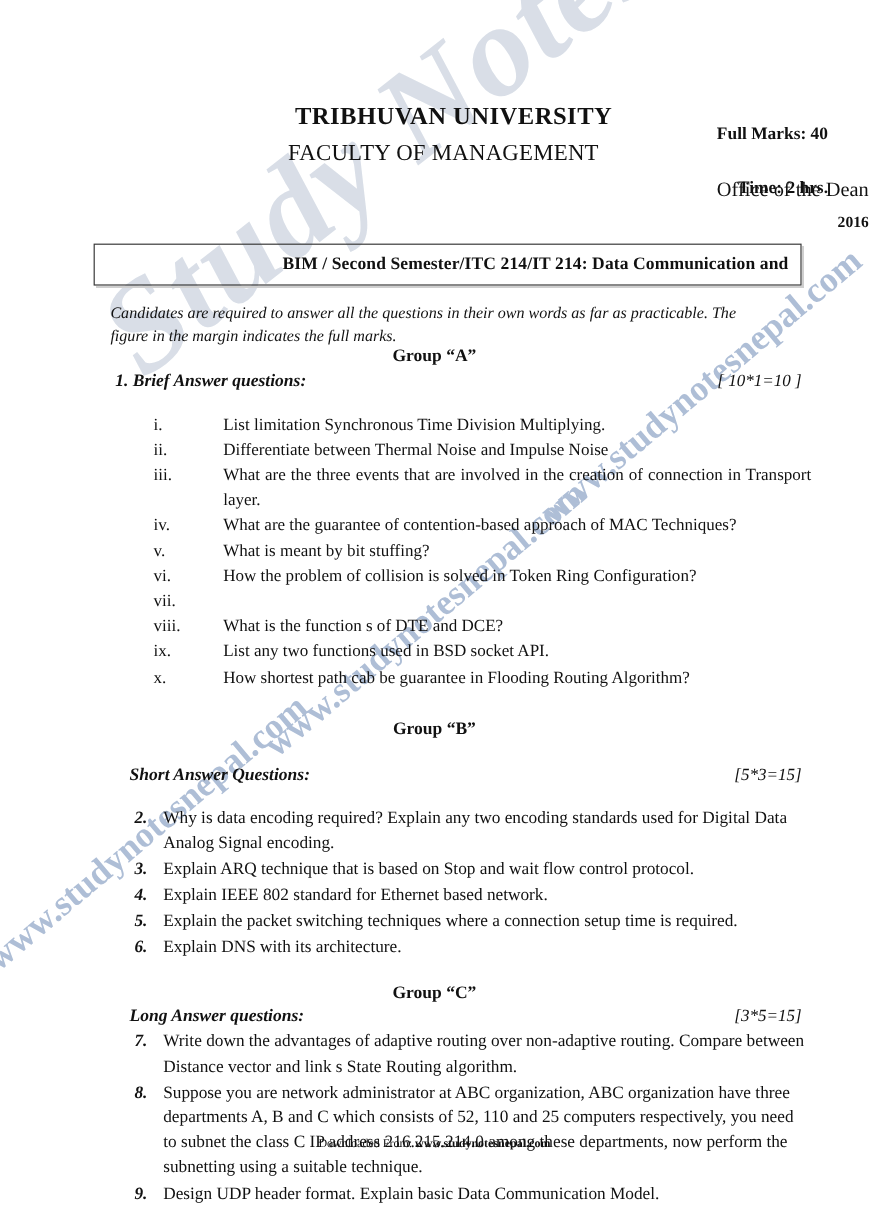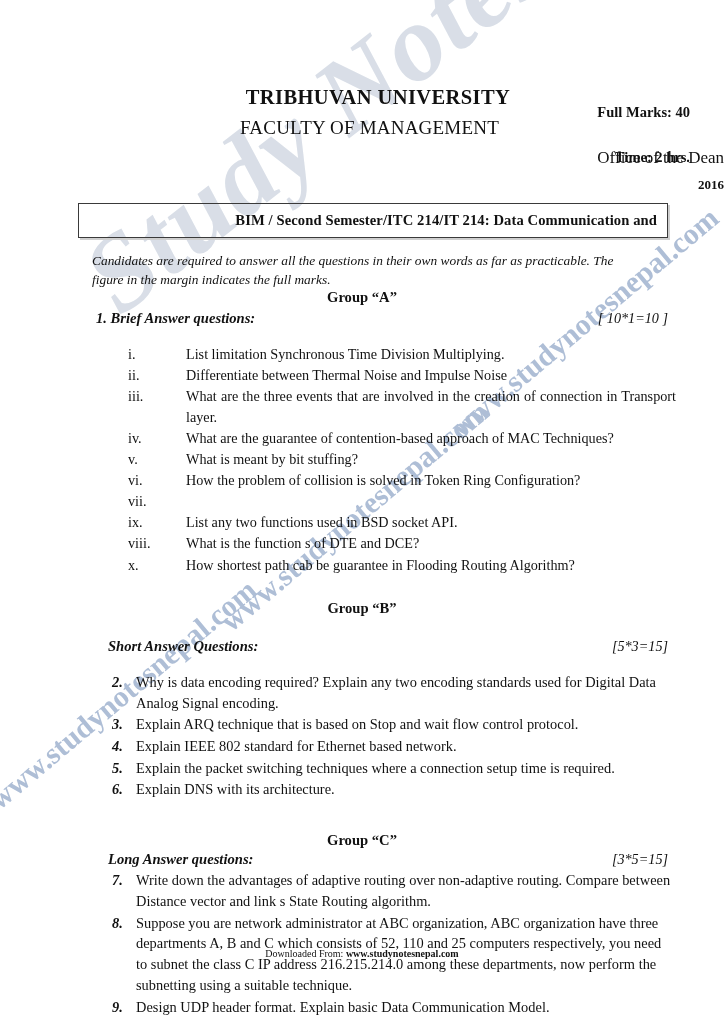--- a/index.html
+++ b/index.html
@@ -257,26 +257,26 @@
           <span class="txt">What is meant by bit stuffing?</span>
         </li>
         <li>
           <span class="num">vi.</span>
           <span class="txt">How the problem of collision is solved in Token Ring Configuration?</span>
         </li>
         <li>
           <span class="num">vii.</span>
         </li>
         <li>
+          <span class="num">viii.</span>
+          <span class="txt">What is the function s of DTE and DCE?</span>
+        </li>
+        <li>
           <span class="num">ix.</span>
           <span class="txt">List any two functions used in BSD socket API.</span>
-        </li>
-        <li>
-          <span class="num">viii.</span>
-          <span class="txt">What is the function s of DTE and DCE?</span>
         </li>
         <li>
           <span class="num">x.</span>
           <span class="txt">How shortest path cab be guarantee in Flooding Routing Algorithm?</span>
         </li>
       </ul>
     </div>
 
     <div style="margin-top:25px;">
       <div class="group-head">Group “B”</div>
@@ -301,21 +301,21 @@
           <span class="num">5.</span>
           <span class="txt">Explain the packet switching techniques where a connection setup time is required.</span>
         </li>
         <li>
           <span class="num">6.</span>
           <span class="txt">Explain DNS with its architecture.</span>
         </li>
       </ul>
     </div>
 
-    <div style="margin-top:32px;">
+    <div style="margin-top:20px;">
       <div class="group-head">Group “C”</div>
       <div class="sec-head-row" style="margin:2px 56px 0 108px;">
         <span class="lead">Long Answer questions:</span>
         <span class="marks">[3*5=15]</span>
       </div>
       <ul class="q-list" style="margin:2px 52px 0 112px;">
         <li>
           <span class="num">7.</span>
           <span class="txt">Write down the advantages of adaptive routing over non-adaptive routing. Compare between Distance vector and link s State Routing algorithm.</span>
         </li>

